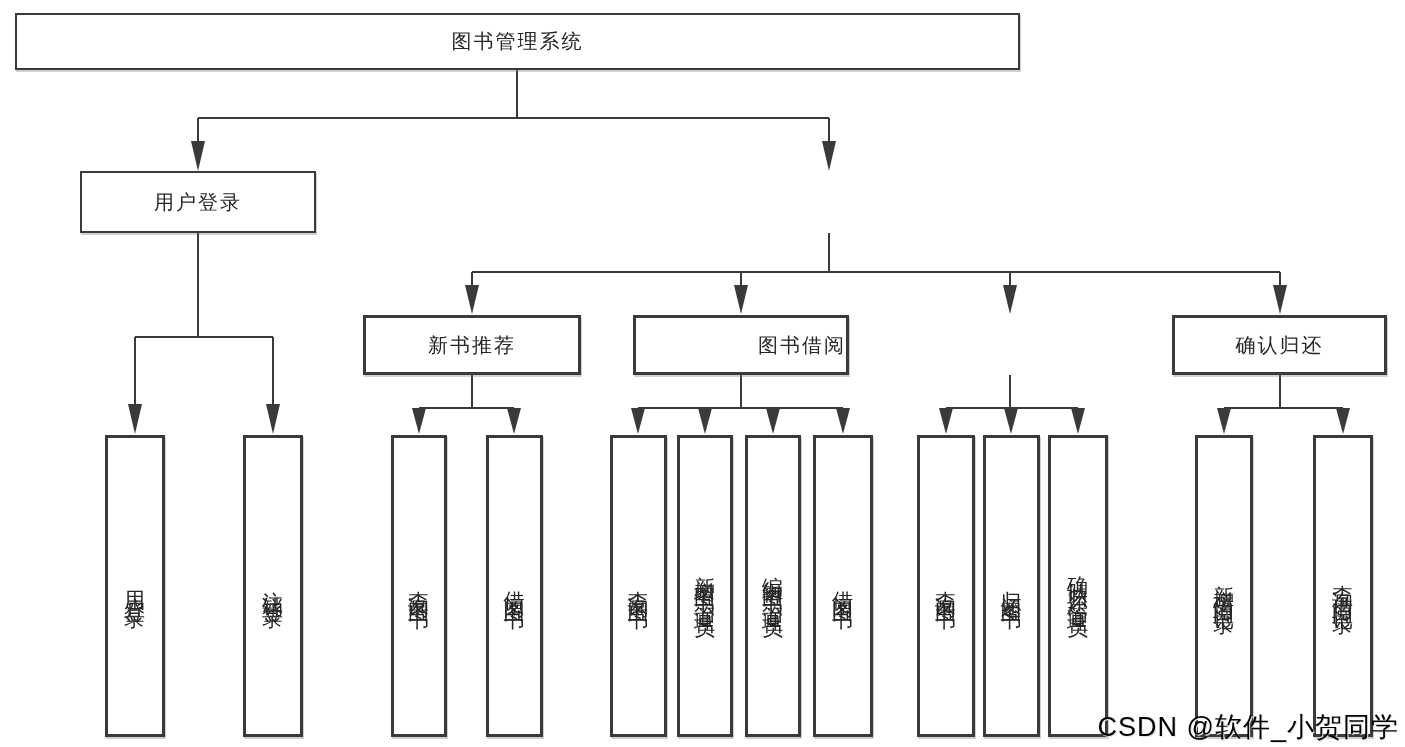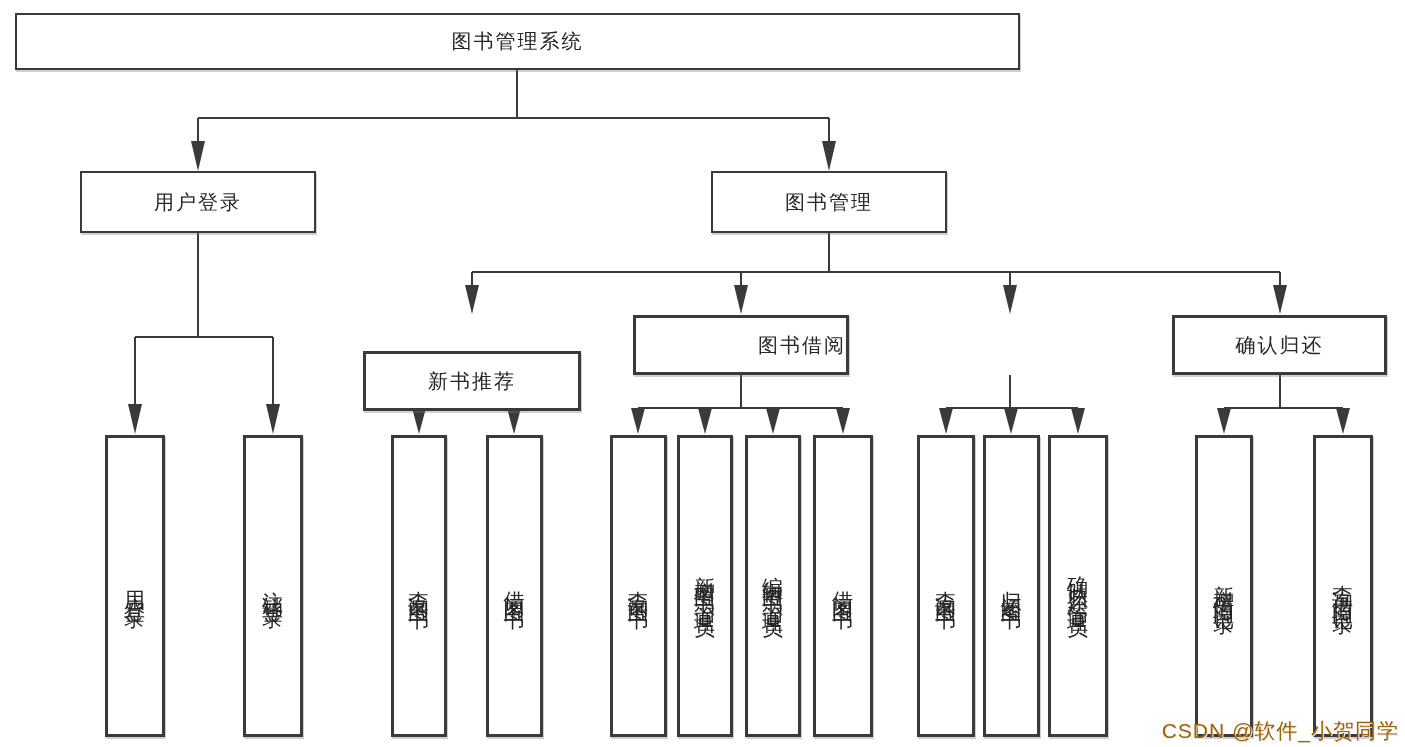--- a/index.html
+++ b/index.html
@@ -35,22 +35,22 @@
     text-orientation: upright;
     font-size: 21px;
     letter-spacing: 6px;
     line-height: 1;
     white-space: nowrap;
   }
   #watermark {
     position: absolute;
     right: 6px;
     bottom: 2px;
-    font-size: 21px;
-    color: #a16207;
+    font-size: 27px;
+    color: #000000;
     letter-spacing: 1px;
     text-shadow: 1px 1px 0 #e6e6e6;
   }
 </style>
 </head>
 <body>
 
 <div id="stage">
 
   <svg id="wires" viewBox="0 0 1405 747" xmlns="http://www.w3.org/2000/svg">
@@ -115,25 +115,22 @@
     </g>
   </svg>
 
   <div class="box root h-label" style="left:15px; top:13px; width:1005px; height:57px;">
     <span>图书管理系统</span>
   </div>
 
   <div class="box lvl1 h-label" style="left:80px; top:171px; width:236px; height:62px;">
     <span>用户登录</span>
   </div>
-  <div class="box lvl1 h-label" style="left:711px; top:171px; width:236px; height:62px;">
-    <span>图书管理</span>
-  </div>
 
-  <div class="box h-label" style="left:363px; top:315px; width:218px; height:60px;margin-top:36px;">
+  <div class="box h-label" style="left:363px; top:315px; width:218px; height:60px;">
     <span>新书推荐</span>
   </div>
   <div class="box h-label" style="left:633px; top:315px; width:216px; height:60px;justify-content:flex-end;">
     <span>图书借阅</span>
   </div>
   <div class="box h-label" style="left:1172px; top:315px; width:215px; height:60px;">
     <span>确认归还</span>
   </div>
 
   <div class="box leaf" style="left:105px; top:435px; width:60px; height:302px;">

